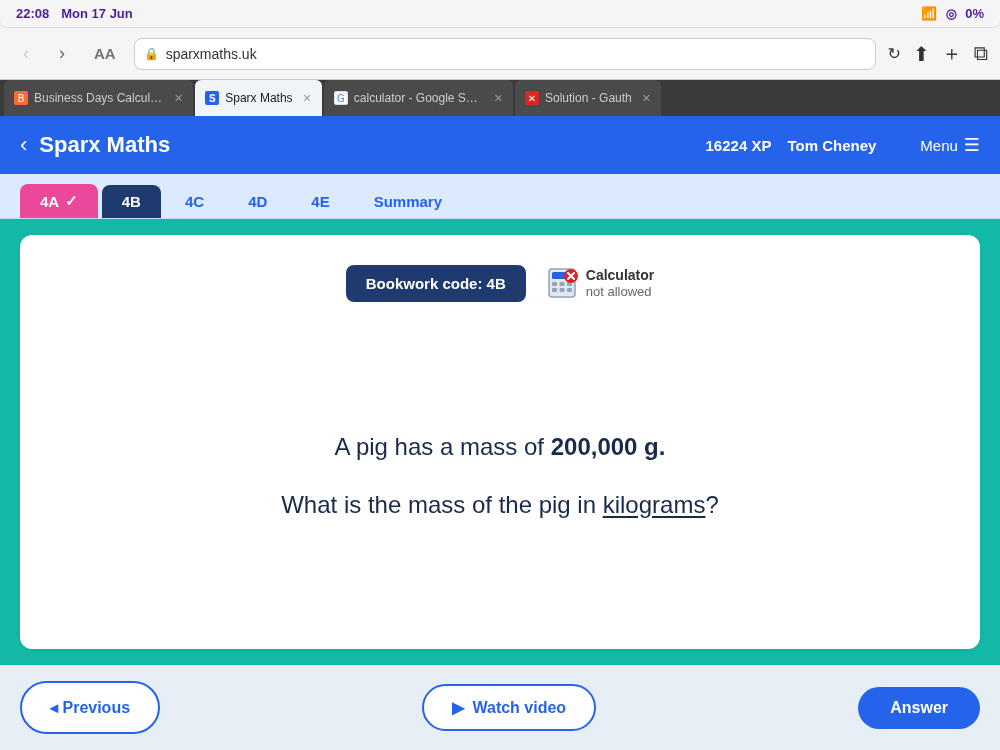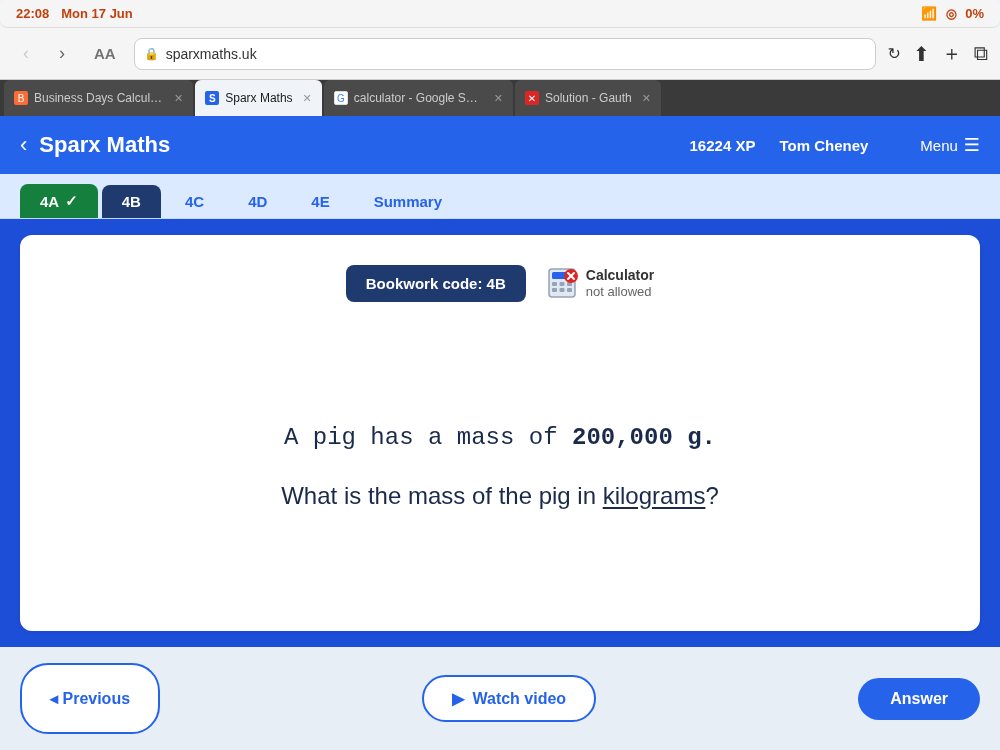--- a/index.html
+++ b/index.html
@@ -8,21 +8,21 @@
     
     .status-bar {
       background: #f5f5f5;
       height: 28px;
       display: flex;
       align-items: center;
       justify-content: space-between;
       padding: 0 16px;
       font-size: 13px;
       font-weight: 600;
-      color: #c2410c;
+      color: #4c1d95;
       border-bottom: 1px solid #ddd;
       border-radius: 7px;
     }
     .status-bar-left { display: flex; gap: 12px; }
     .status-bar-right { display: flex; align-items: center; gap: 8px; font-size: 13px; }
 
     
     .browser-chrome {
       background: #f5f5f5;
       border-bottom: 1px solid #ccc;
@@ -102,21 +102,21 @@
       padding: 0 20px;
       color: white;
     }
     .back-btn {
       background: none; border: none; color: white; font-size: 22px; cursor: pointer; margin-right: 12px; display: flex; align-items: center;
     }
     .app-logo {
       font-size: 22px; font-weight: 700; color: white; flex: 1;
     }
     .header-right {
-      display: flex; align-items: center; gap: 24px; justify-content: center;
+      display: flex; align-items: center; gap: 16px; justify-content: center;
     }
     .xp-badge {
       font-size: 15px; font-weight: 600; color: white;
     }
     .username {
       font-size: 15px; font-weight: 600; color: white;
     }
     .menu-btn {
       background: none; border: none; color: #ffffff; font-size: 15px; font-weight: 400; cursor: pointer; display: flex; align-items: center; gap: 6px; padding-left: 28px;
     }
@@ -135,35 +135,35 @@
       padding: 8px 20px;
       border-radius: 8px 8px 0 0;
       font-size: 15px;
       font-weight: 600;
       cursor: pointer;
       border: none;
       background: transparent;
       color: #2563eb;
     }
     .task-tab.completed {
-      background: #15803d;
+      background: #ec4899;
       color: white;
       display: flex; align-items: center; gap: 6px;
     }
     .task-tab.active {
       background: #1e3a6e;
       color: white;
     }
     .task-tab.summary {
       color: #2563eb; background: transparent;
     }
 
     
     .main-content {
-      background: #1d4ed8;
+      background: #14b8a6;
       flex: 1;
       padding: 16px 20px;
       display: flex;
       flex-direction: column;
       min-height: 0;
     }
     .question-card {
       background: white;
       border-radius: 12px;
       padding: 30px 40px;
@@ -206,21 +206,20 @@
       align-items: center;
       justify-content: center;
       gap: 24px;
     }
     .question-text {
       font-size: 24px;
       font-weight: 400;
       color: #1a2a4a;
       text-align: center;
       line-height: 1.4;
-      font-family: Liberation Mono, monospace;
     }
     .question-text strong { font-weight: 700; }
     .question-sub {
       font-size: 24px;
       color: #1a2a4a;
       text-align: center;
       line-height: 1.4;
     }
     .underline-word { text-decoration: underline; text-underline-offset: 3px; }
 
@@ -229,21 +228,21 @@
       background: #e8eef5;
       padding: 16px 20px;
       display: flex;
       align-items: center;
       justify-content: space-between;
     }
     .prev-btn {
       background: white;
       border: 2px solid #2563eb;
       color: #2563eb;
-      padding: 24px 28px;
+      padding: 15px 28px;
       border-radius: 28px;
       font-size: 16px;
       font-weight: 600;
       cursor: pointer;
       display: flex; align-items: center; gap: 6px;
     }
     .watch-btn {
       background: white;
       border: 2px solid #2563eb;
       color: #2563eb;

